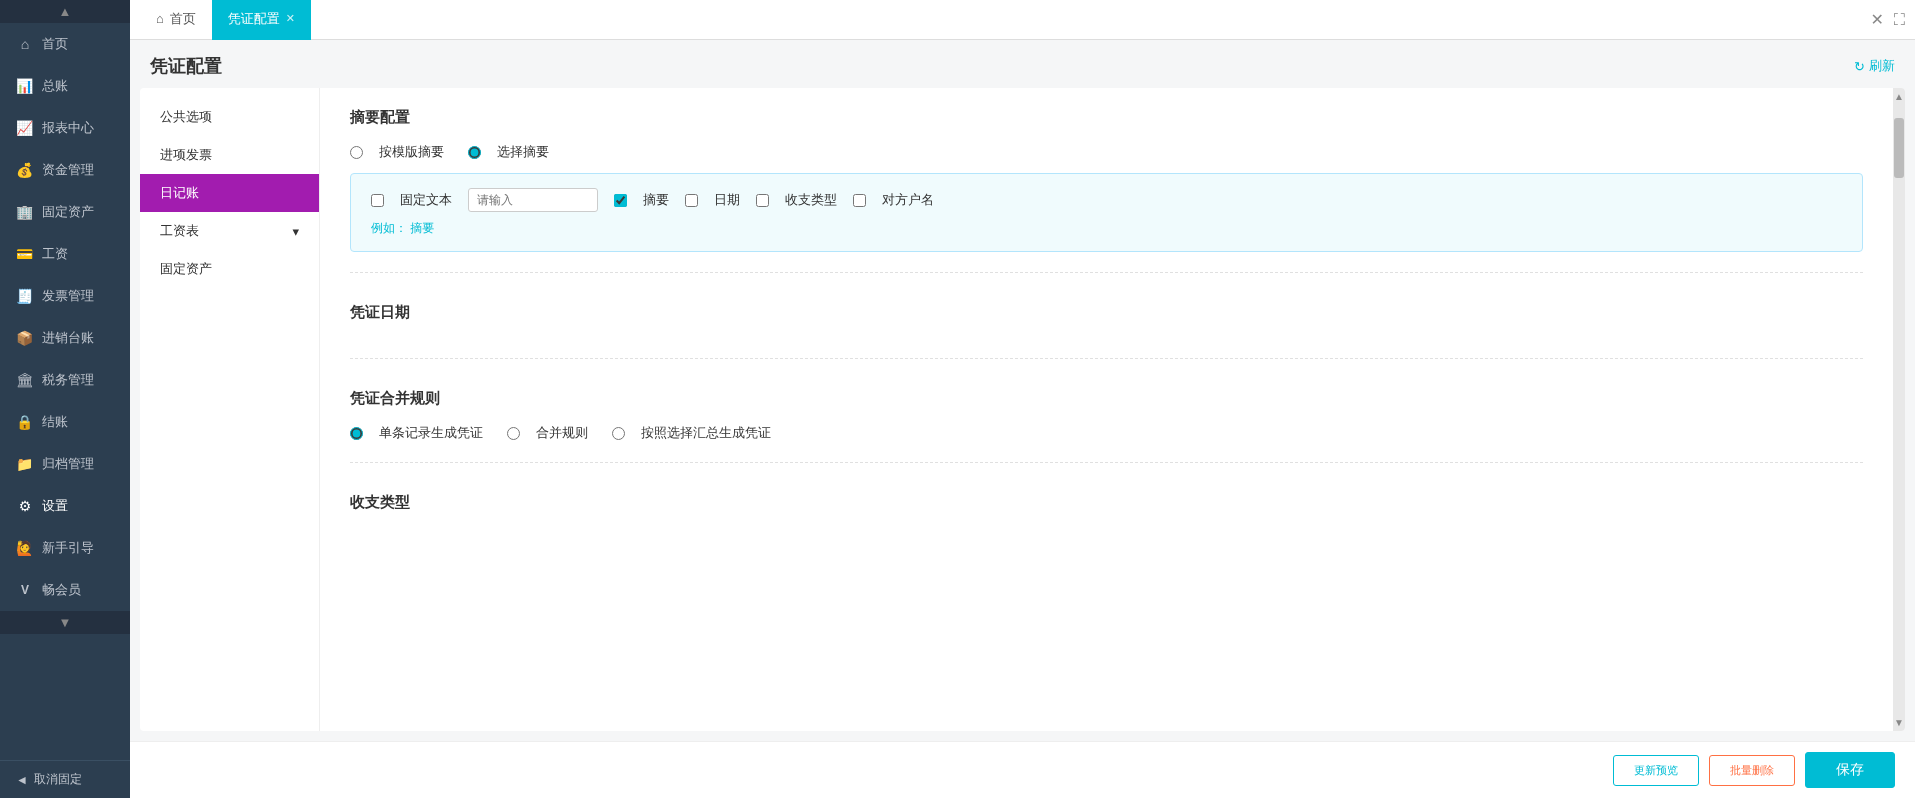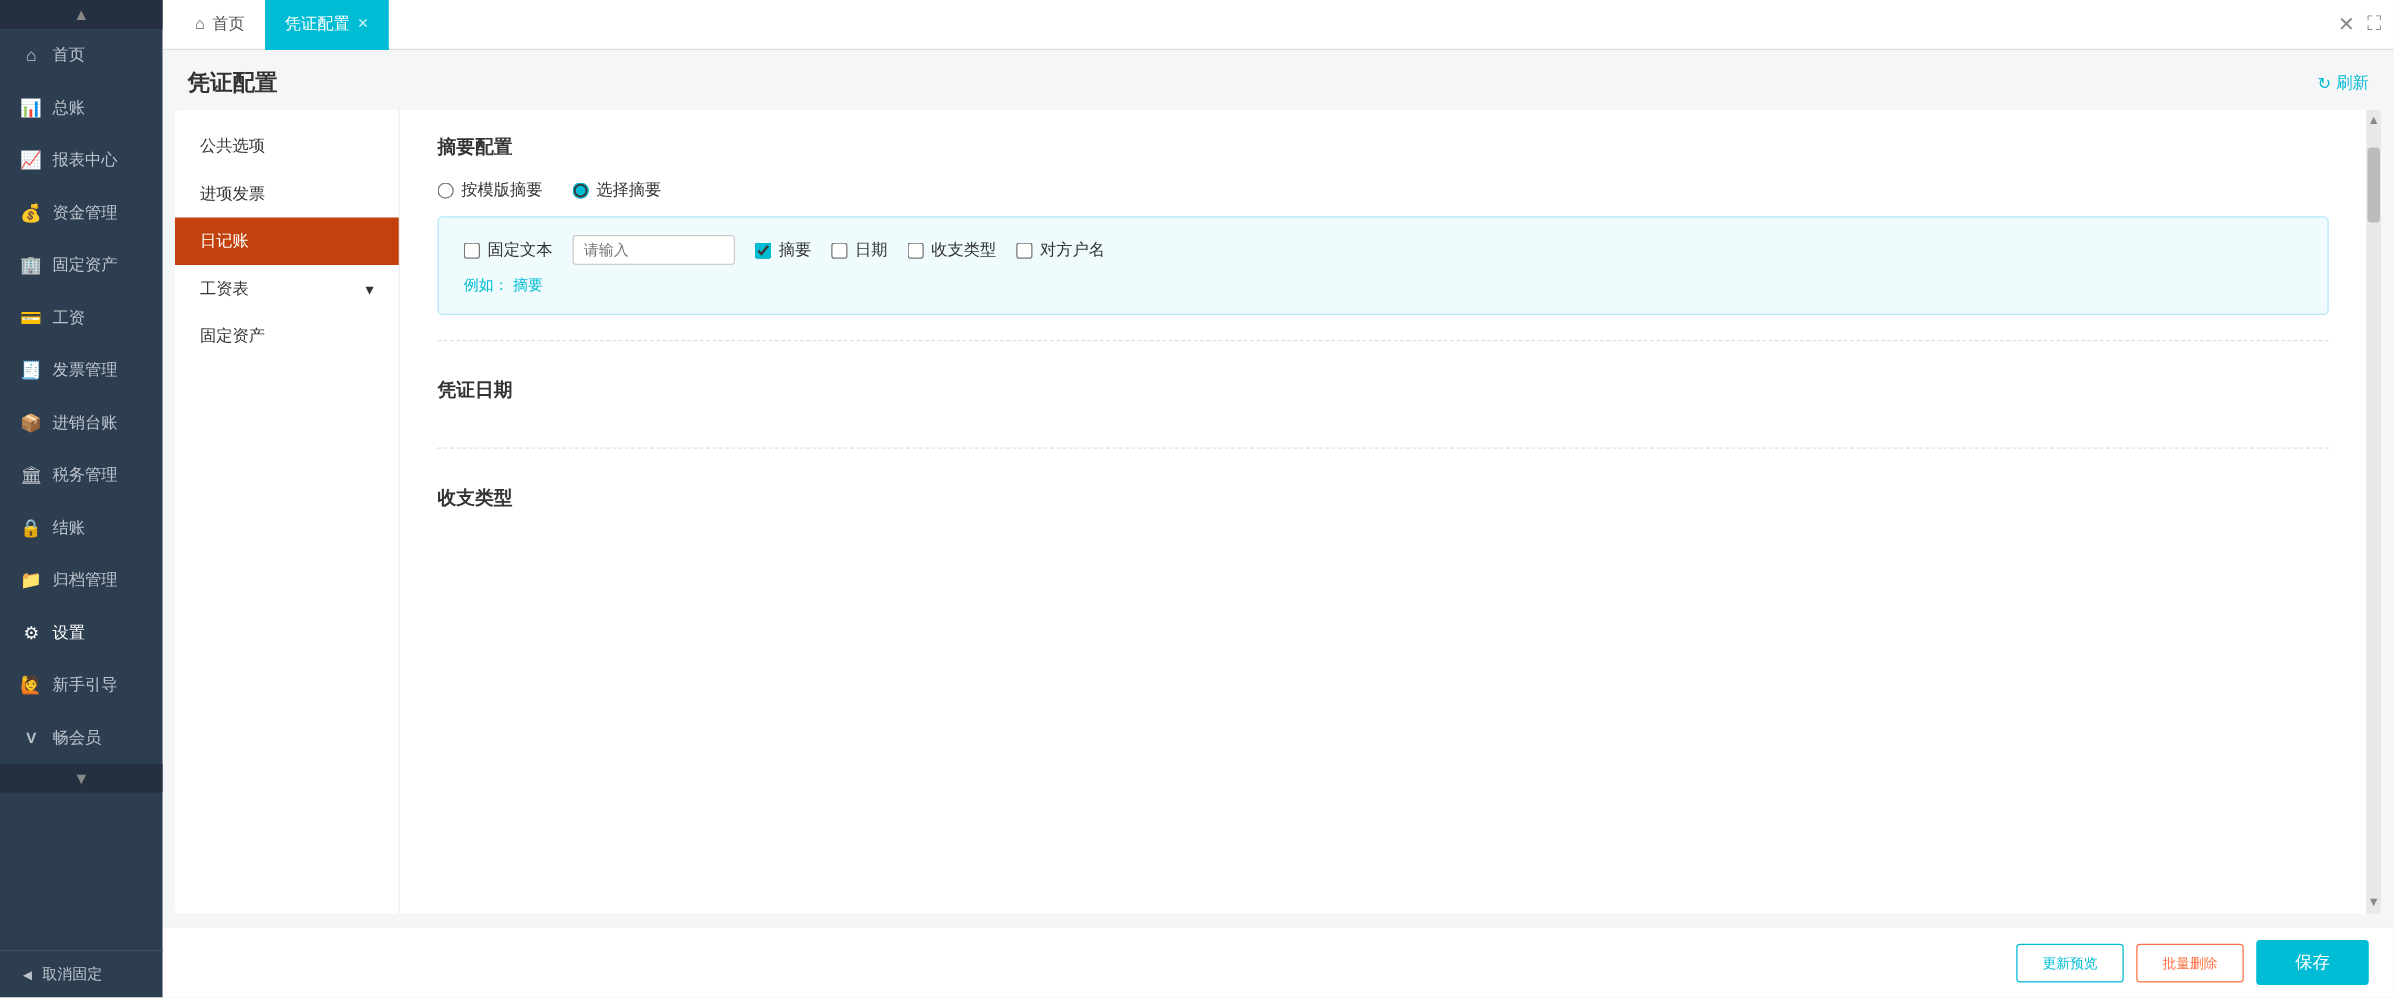--- a/index.html
+++ b/index.html
@@ -140,21 +140,21 @@
     }
     .left-nav-item {
       padding: 10px 20px;
       cursor: pointer;
       color: #333;
       font-size: 13px;
       display: flex;
       align-items: center;
       justify-content: space-between;
     }
-    .left-nav-item.active { background: #c2410c; color: #fff; }
+    .left-nav-item.active { background: #a21caf; color: #fff; }
 
     
     .right-content {
       flex: 1;
       overflow-y: auto;
       padding: 20px 30px;
       position: relative;
     }
 
     
@@ -174,21 +174,21 @@
     
     .radio-group, .checkbox-group {
       display: flex;
       align-items: center;
       gap: 24px;
       flex-wrap: wrap;
     }
     .radio-item, .checkbox-item {
       display: flex;
       align-items: center;
-      gap: 6px;
+      gap: 16px;
       cursor: pointer;
       color: #333;
     }
     input[type="radio"], input[type="checkbox"] {
       cursor: pointer;
       accent-color: #00bcd4;
     }
 
     
     .summary-box {
@@ -446,20 +446,37 @@
               <span>例如：</span>
               <span>摘要</span>
             </div>
           </div>
         </div>
 
         <div class="section">
           <div class="section-title">凭证日期</div>
         </div>
 
+        <div class="section">
+          <div class="section-title">凭证合并规则</div>
+          <div class="radio-group">
+            <label class="radio-item">
+              <input type="radio" name="merge-rule" checked="" style="">
+              <span>单条记录生成凭证</span>
+            </label>
+            <label class="radio-item">
+              <input type="radio" name="merge-rule" style="">
+              <span>合并规则</span>
+            </label>
+            <label class="radio-item">
+              <input type="radio" name="merge-rule" style="">
+              <span>按照选择汇总生成凭证</span>
+            </label>
+          </div>
+        </div>
 
         <div class="section">
           <div class="section-title">收支类型</div>
         </div>
 
       </div>
 
       <div class="main-scrollbar">
         <div class="main-scrollbar-up">▲</div>
         <div class="main-scrollbar-thumb"></div>

